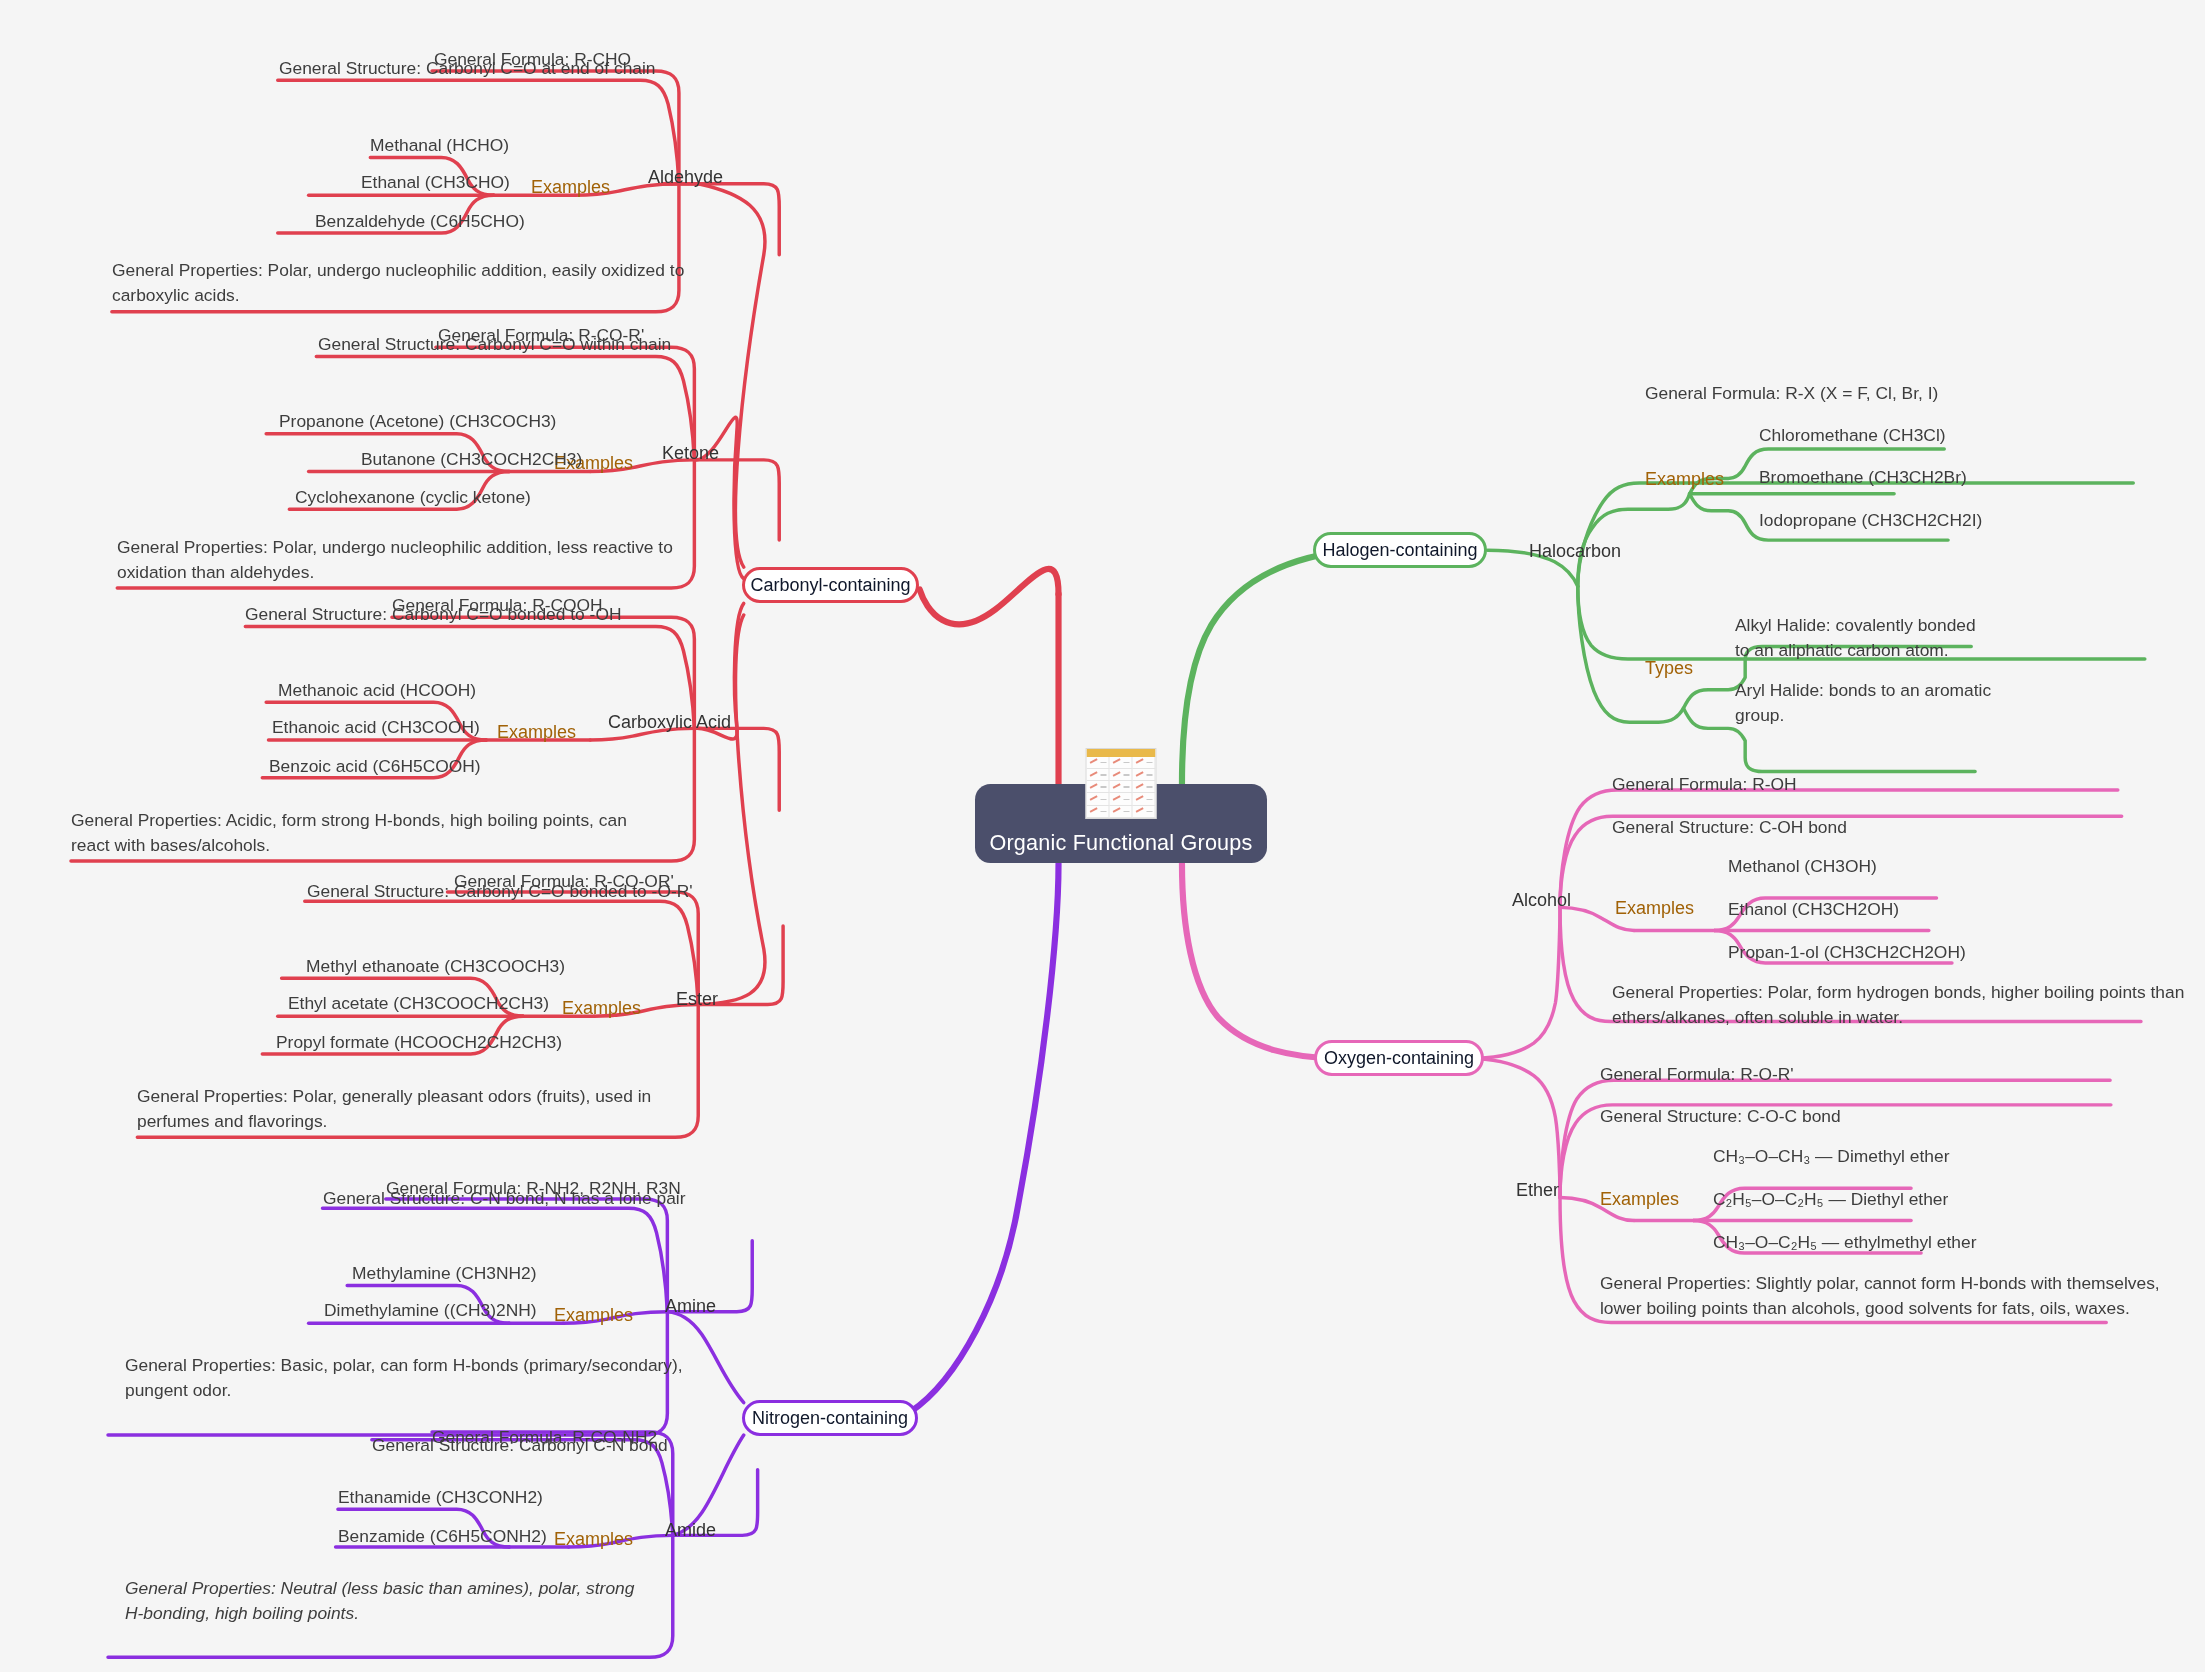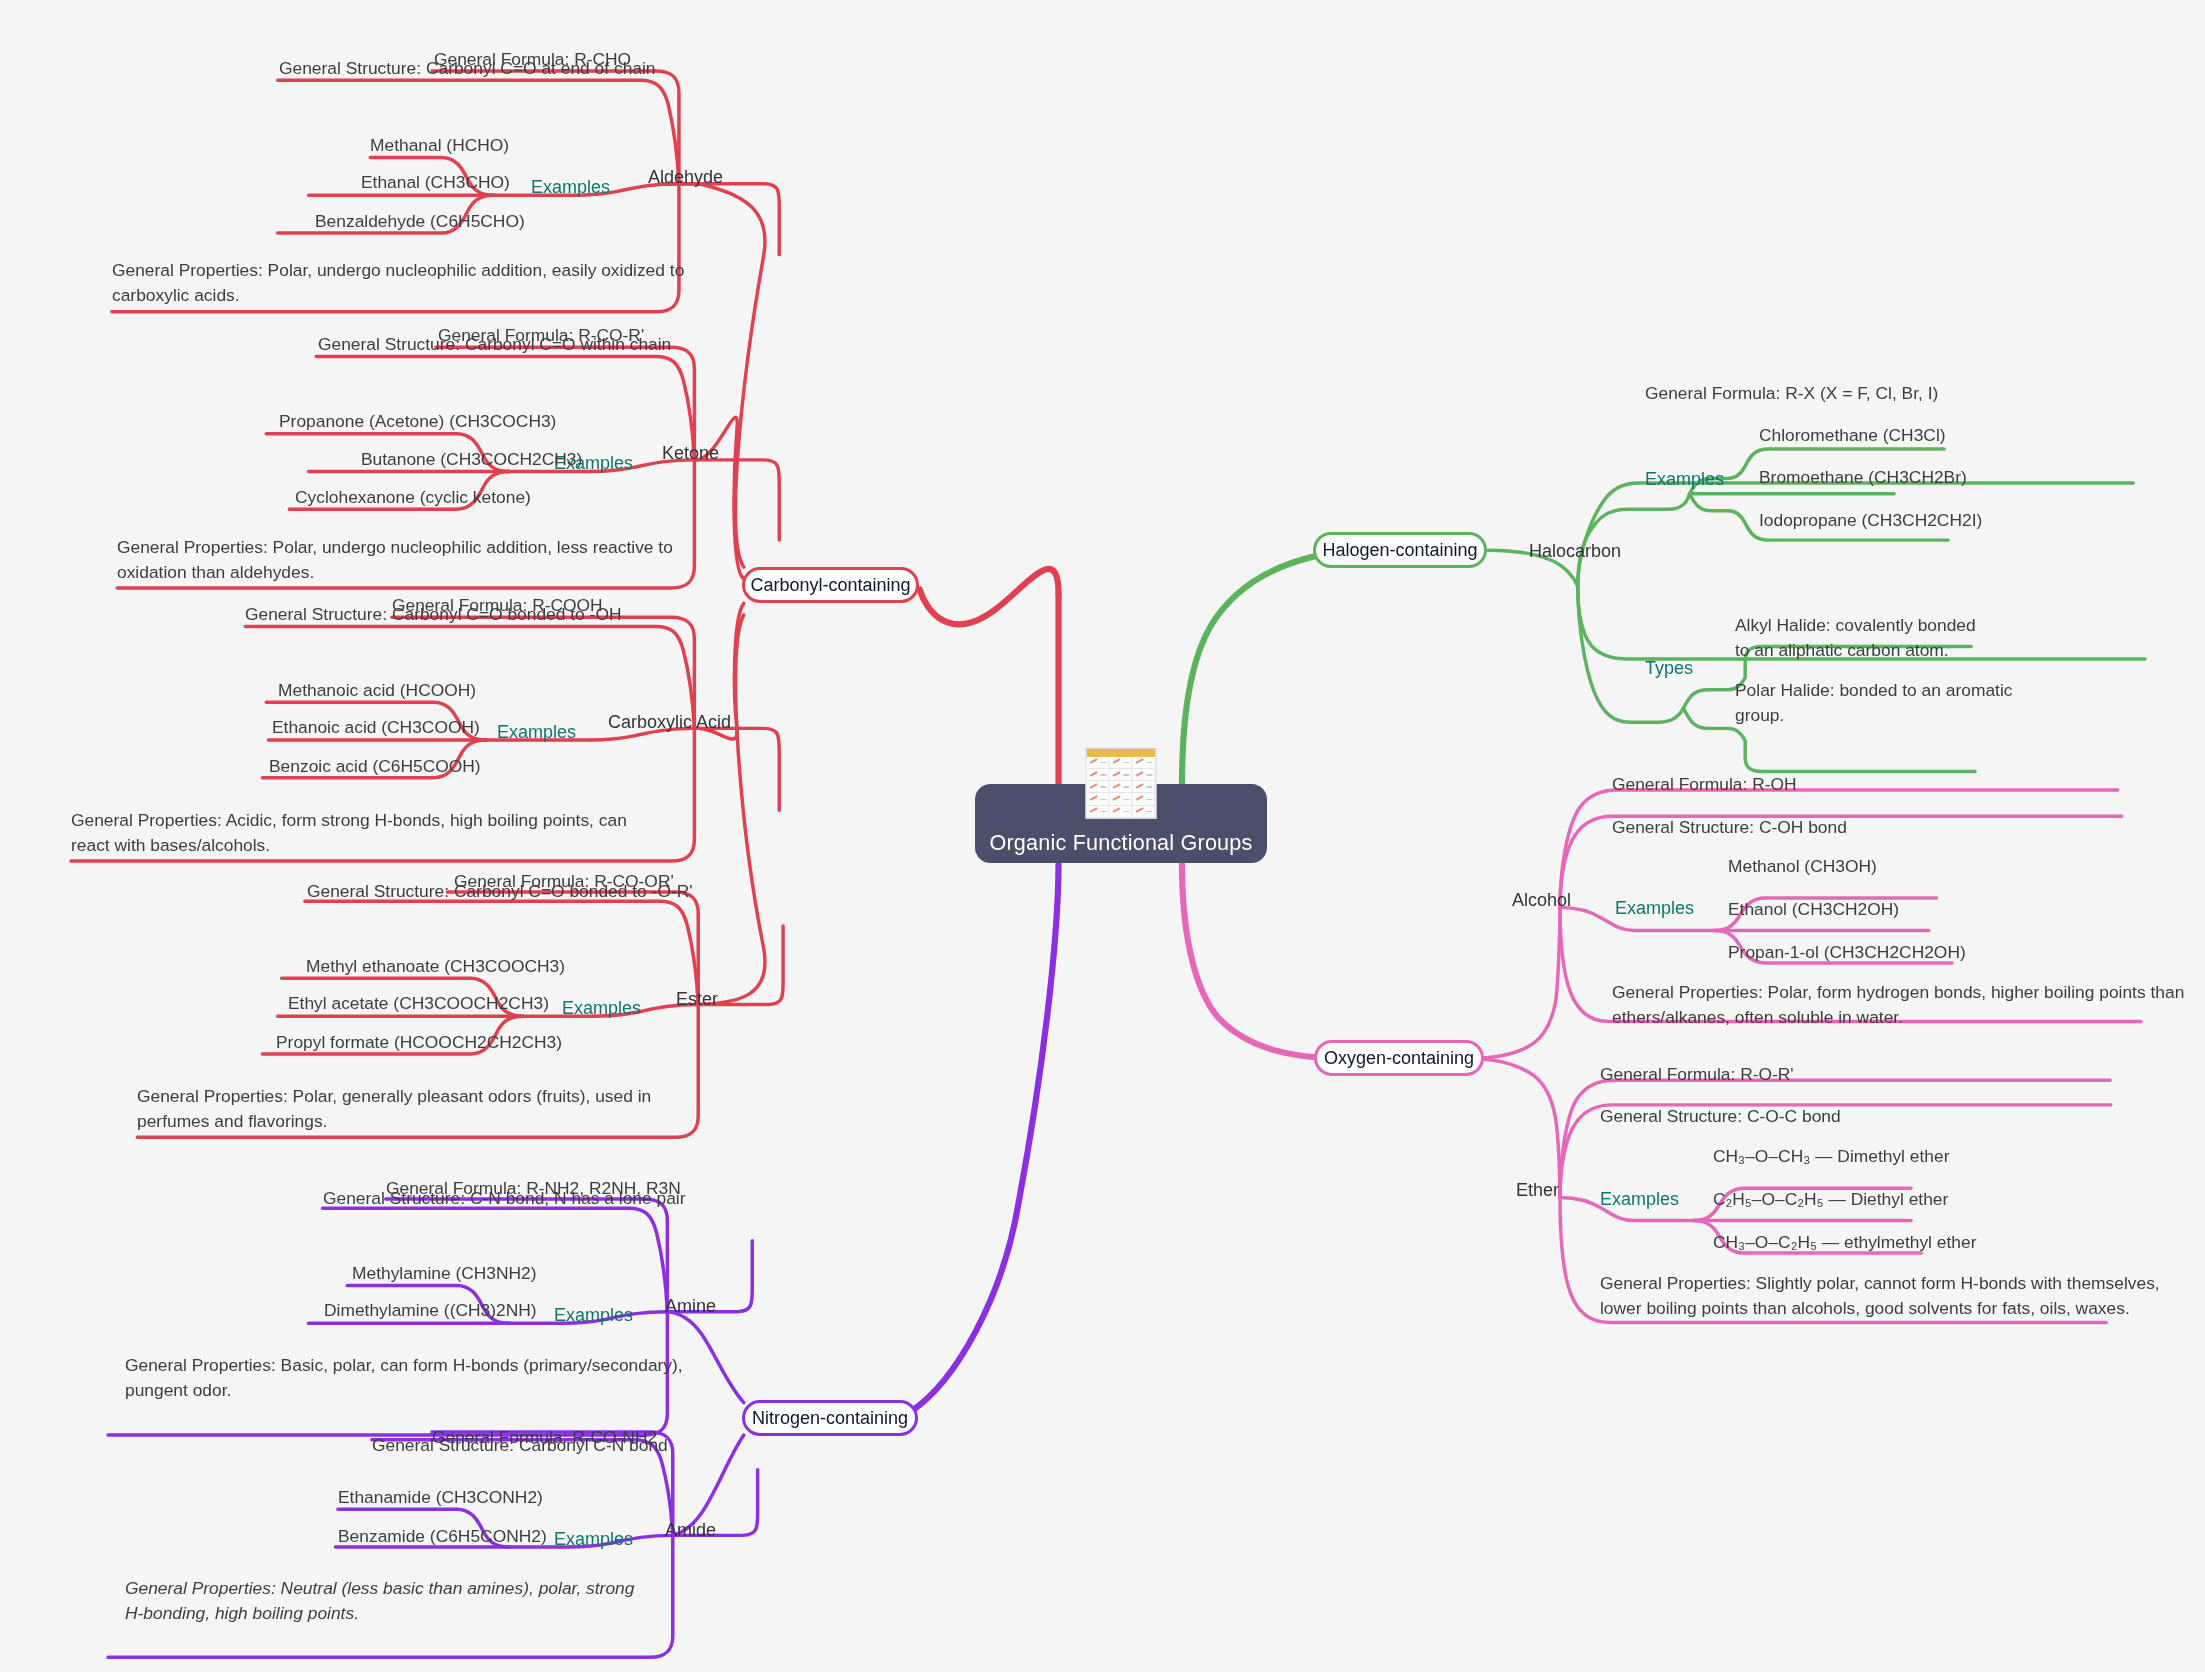--- a/index.html
+++ b/index.html
@@ -13,21 +13,21 @@
   }
   #canvas{position:absolute;left:0;top:0;width:2205px;height:1672px;}
   svg#wires{position:absolute;left:0;top:0;width:2205px;height:1672px;pointer-events:none;}
   .node{position:absolute;white-space:pre;line-height:1.32;}
 
   
   .leaf{font-size:17.4px;color:#3d3d3d;}
   .leaf.two{line-height:1.42;}
 
   
-  .midlabel{font-size:18px;color:#0f766e;}
+  .midlabel{font-size:18px;color:#a16207;}
 
   
   .group{font-size:18px;color:#333;}
 
   
   .pill{
     position:absolute;
     background:#fff;
     border-radius:771px;
     display:flex;align-items:center;justify-content:center;
@@ -293,21 +293,21 @@
 
   <div class="node group" style="left:1529px;top:540px;">Halocarbon</div>
   <div class="node leaf" style="left:1645px;top:382px;">General Formula: R-X (X = F, Cl, Br, I)</div>
   <div class="node midlabel" style="left:1645px;top:468px;">Examples</div>
   <div class="node leaf" style="left:1759px;top:424px;">Chloromethane (CH3Cl)</div>
   <div class="node leaf" style="left:1759px;top:466px;">Bromoethane (CH3CH2Br)</div>
   <div class="node leaf" style="left:1759px;top:509px;">Iodopropane (CH3CH2CH2I)</div>
   <div class="node midlabel" style="left:1645px;top:657px;">Types</div>
   <div class="node leaf two" style="left:1735px;top:613px;">Alkyl Halide: covalently bonded
 to an aliphatic carbon atom.</div>
-  <div class="node leaf two" style="left:1735px;top:678px;">Polar Halide: bonded to an aromatic
+  <div class="node leaf two" style="left:1735px;top:678px;">Aryl Halide: bonds to an aromatic
 group.</div>
 
   <div class="node group" style="left:1512px;top:889px;">Alcohol</div>
   <div class="node leaf" style="left:1612px;top:773px;">General Formula: R-OH</div>
   <div class="node leaf" style="left:1612px;top:816px;">General Structure: C-OH bond</div>
   <div class="node midlabel" style="left:1615px;top:897px;">Examples</div>
   <div class="node leaf" style="left:1728px;top:855px;">Methanol (CH3OH)</div>
   <div class="node leaf" style="left:1728px;top:898px;">Ethanol (CH3CH2OH)</div>
   <div class="node leaf" style="left:1728px;top:941px;">Propan-1-ol (CH3CH2CH2OH)</div>
   <div class="node leaf two" style="left:1612px;top:980px;">General Properties: Polar, form hydrogen bonds, higher boiling points than

